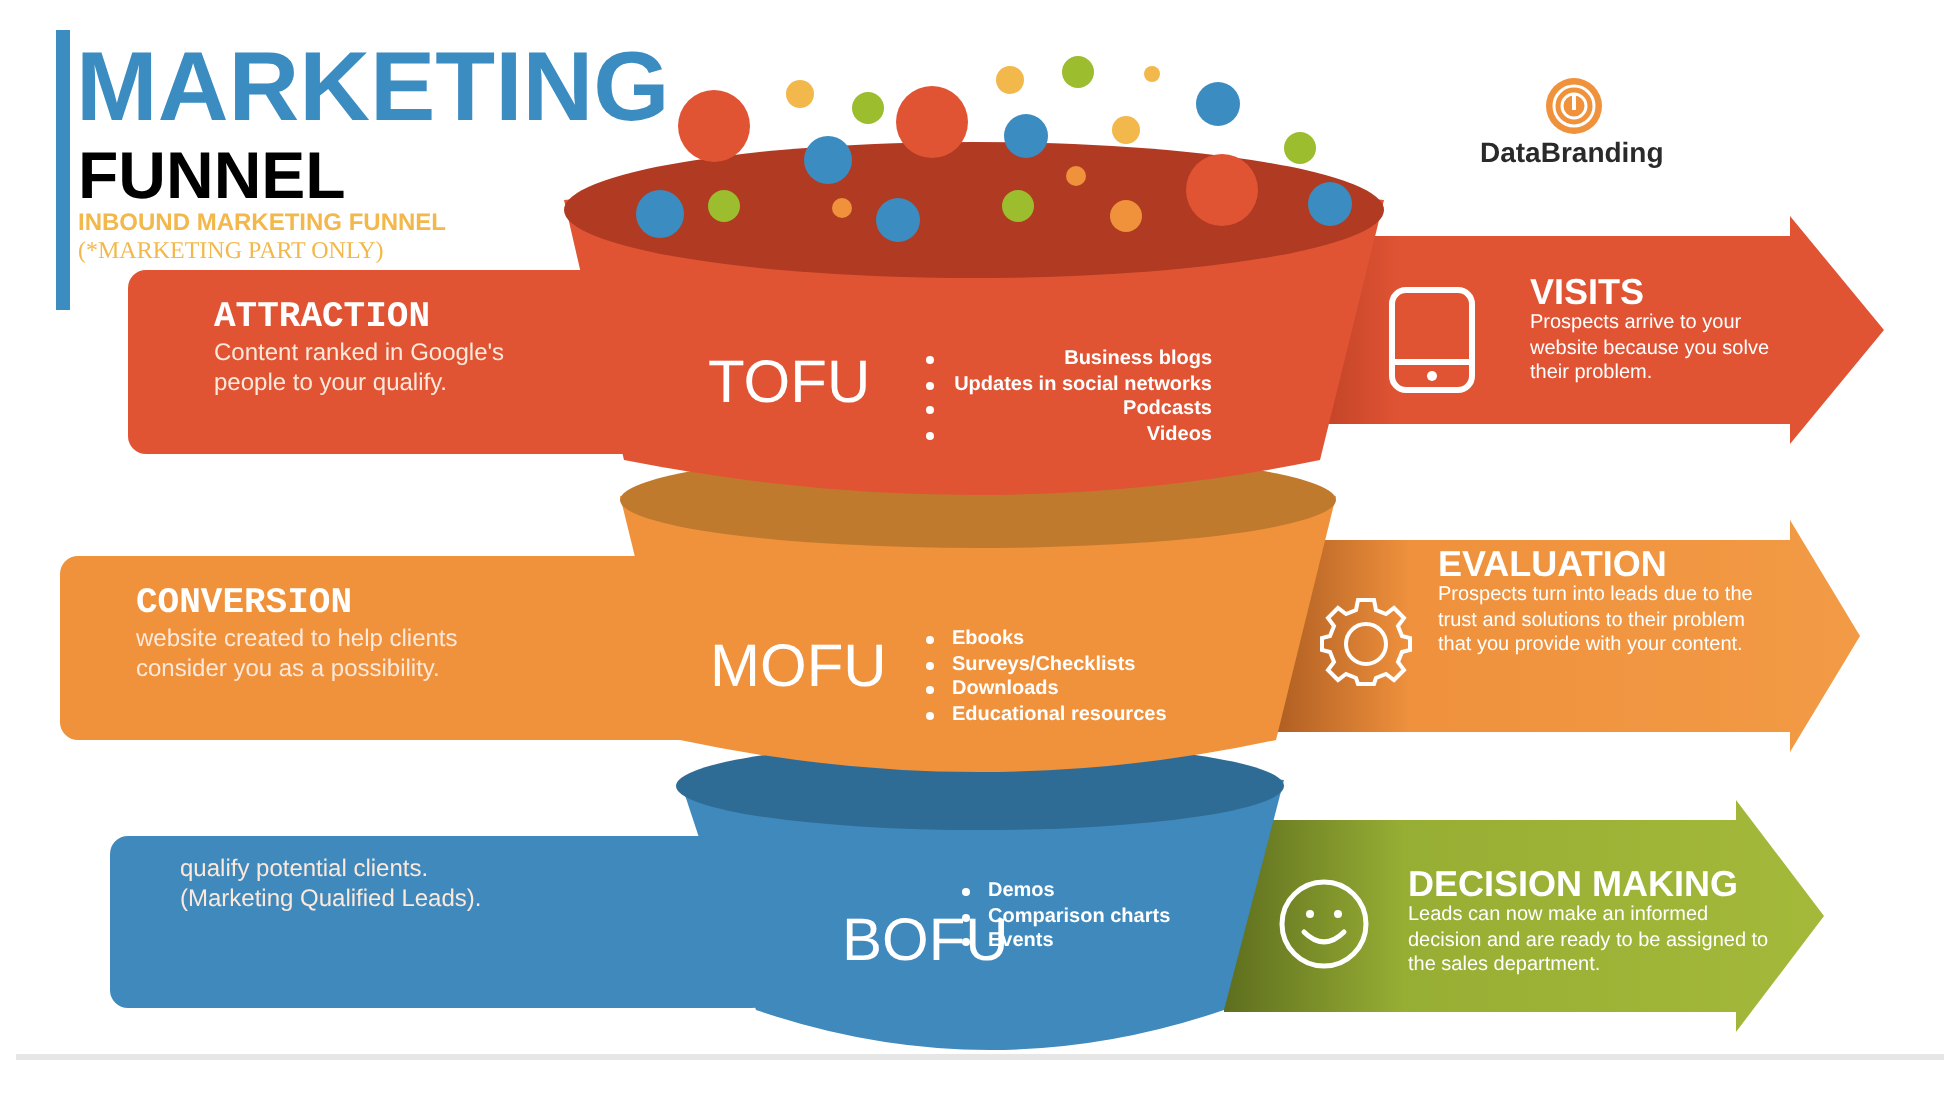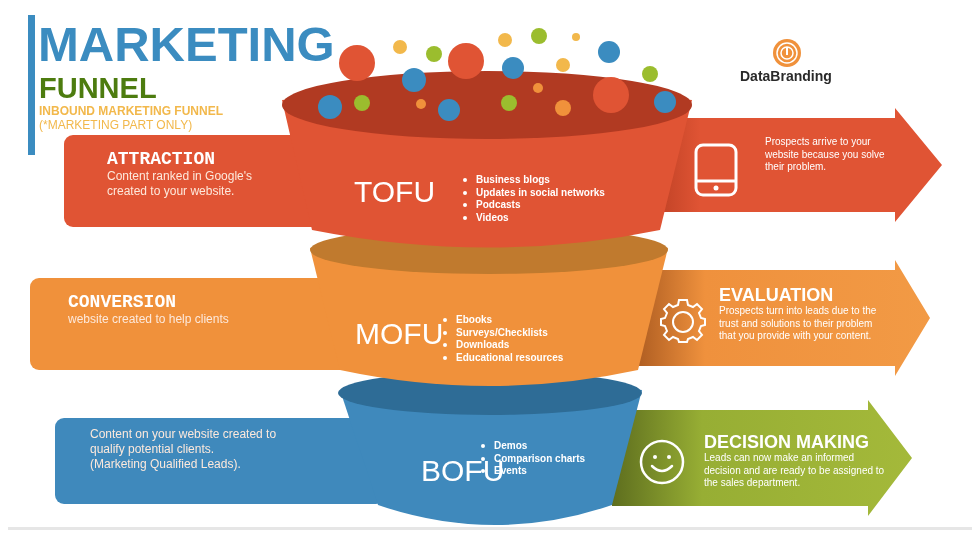--- a/index.html
+++ b/index.html
@@ -1,23 +1,23 @@
 <!DOCTYPE html>
 <html><head>
 <meta charset="utf-8">
 <style>
   html,body{margin:0;padding:0;background:#fff;}
   body{width:980px;height:548px;position:relative;overflow:hidden;font-family:"Liberation Sans","DejaVu Sans",sans-serif;}
   .abs{position:absolute;}
   svg.bg{position:absolute;left:0;top:0;}
   .title-bar{left:28px;top:15px;width:7px;height:140px;background:#3b8cc0;}
   .t-main{left:38px;top:18px;font-size:49px;font-weight:bold;color:#3b8cc0;letter-spacing:0px;line-height:52px;}
-  .t-sub{left:39px;top:74px;font-size:29px;font-weight:bold;color:#4d7c0f;line-height:28px;text-align:center;}
+  .t-sub{left:39px;top:74px;font-size:33px;font-weight:bold;color:#000000;line-height:28px;text-align:center;}
   .t-in{left:39px;top:104px;font-size:12px;font-weight:bold;color:#f2b84b;line-height:14px;}
-  .t-note{left:39px;top:118px;font-size:12px;color:#f2b84b;line-height:14px;}
+  .t-note{left:39px;top:118px;font-size:12px;color:#f2b84b;line-height:14px;font-family:Liberation Serif, serif;}
   .logo-icon{left:772px;top:38px;width:30px;height:30px;}
   .logo-text{left:740px;top:68px;font-size:14px;font-weight:bold;color:#2a2a2a;}
   .lbl-h{font-weight:bold;color:#fff;font-size:18px;line-height:20px;font-family:Liberation Mono, monospace;}
   .lbl-p{color:#fde9dc;font-size:12px;line-height:15px;}
   .stage{font-weight:normal;color:#fff;font-size:30px;line-height:32px;text-align:center;}
   ul.bul{margin:0;padding:0 0 0 16px;list-style:none;}
   ul.bul li{color:#fff;font-size:10px;font-weight:bold;line-height:12.5px;position:relative;}
   ul.bul li::before{content:"";position:absolute;left:-13px;top:4px;width:4px;height:4px;border-radius:50%;background:#fff;}
   .rh{font-weight:bold;color:#fff;font-size:18px;line-height:20px;}
   .rp{color:#fff;font-size:10px;line-height:12.5px;}
@@ -102,73 +102,74 @@
   <circle cx="15" cy="15" r="14" fill="#f0913b"></circle>
   <circle cx="15" cy="15" r="10" fill="none" stroke="#fff" stroke-width="1.5"></circle>
   <circle cx="15" cy="15" r="6" fill="none" stroke="#fff" stroke-width="1.5"></circle>
   <rect x="14" y="9" width="2" height="8" fill="#fff"></rect>
 </svg>
 <div class="abs logo-text">DataBranding</div>
 
 <div class="abs" style="left:107px;top:149px;width:280px;">
   <div class="lbl-h">ATTRACTION</div>
   <div class="lbl-p">Content ranked in Google's</div>
-  <div class="lbl-p">created to your website.</div>
+  <div class="lbl-p">people to your qualify.</div>
 </div>
 <div class="abs" style="left:68px;top:292px;width:290px;">
   <div class="lbl-h">CONVERSION</div>
   <div class="lbl-p">website created to help clients</div>
+  <div class="lbl-p">consider you as a possibility.</div>
 </div>
 <div class="abs" style="left:90px;top:427px;width:290px;">
-  <div class="lbl-p">Content on your website created to</div>
   <div class="lbl-p">qualify potential clients.</div>
   <div class="lbl-p">(Marketing Qualified Leads).</div>
 </div>
 
 <div class="abs stage" style="left:354px;top:176px;">TOFU</div>
-<ul class="abs bul" style="left:460px;top:174px;width:130px;">
+<ul class="abs bul" style="left:460px;top:174px;width:130px;text-align:right;">
   <li>Business blogs</li>
   <li>Updates in social networks</li>
   <li>Podcasts</li>
   <li>Videos</li>
 </ul>
 
 <div class="abs stage" style="left:355px;top:318px;">MOFU</div>
-<ul class="abs bul" style="left:440px;top:314px;width:150px;">
+<ul class="abs bul" style="left:460px;top:314px;width:150px;">
   <li>Ebooks</li>
   <li>Surveys/Checklists</li>
   <li>Downloads</li>
   <li>Educational resources</li>
 </ul>
 
 <div class="abs stage" style="left:377px;top:455px;margin-left:44px;">BOFU</div>
 <ul class="abs bul" style="left:478px;top:440px;width:115px;">
   <li>Demos</li>
   <li>Comparison charts</li>
   <li>Events</li>
 </ul>
 
 <svg class="ico" style="left:694px;top:143px;" width="44" height="54" viewBox="0 0 44 54">
   <rect x="2" y="2" width="40" height="50" rx="7" fill="none" stroke="#fff" stroke-width="3"></rect>
   <line x1="2" y1="38" x2="42" y2="38" stroke="#fff" stroke-width="3"></line>
   <circle cx="22" cy="45" r="2.5" fill="#fff"></circle>
 </svg>
 <div class="abs" style="left:765px;top:136px;width:165px;">
+  <div class="rh">VISITS</div>
   <div class="rp">Prospects arrive to your</div>
   <div class="rp">website because you solve</div>
   <div class="rp">their problem.</div>
 </div>
 
 <svg class="ico" style="left:660px;top:297px;" width="46" height="46" viewBox="0 0 46 46">
   <g fill="none" stroke="#fff" stroke-width="2">
     <path d="M19 3 H27 L28 8 L33 10 L37 7 L42 12 L39 16 L41 21 L45 22 V28 L41 29 L39 34 L42 38 L37 43 L33 40 L28 42 L27 45 H19 L18 42 L13 40 L9 43 L4 38 L7 34 L5 29 L1 28 V22 L5 21 L7 16 L4 12 L9 7 L13 10 L18 8 Z"></path>
     <circle cx="23" cy="25" r="10"></circle>
   </g>
 </svg>
-<div class="abs" style="left:719px;top:285px;width:200px;">
+<div class="abs" style="left:719px;top:272px;width:200px;">
   <div class="rh">EVALUATION</div>
   <div class="rp">Prospects turn into leads due to the</div>
   <div class="rp">trust and solutions to their problem</div>
   <div class="rp">that you provide with your content.</div>
 </div>
 
 <svg class="ico" style="left:638px;top:438px;" width="48" height="48" viewBox="0 0 48 48">
   <circle cx="24" cy="24" r="21" fill="none" stroke="#fff" stroke-width="2.5"></circle>
   <circle cx="17" cy="19" r="2" fill="#fff"></circle>
   <circle cx="31" cy="19" r="2" fill="#fff"></circle>

